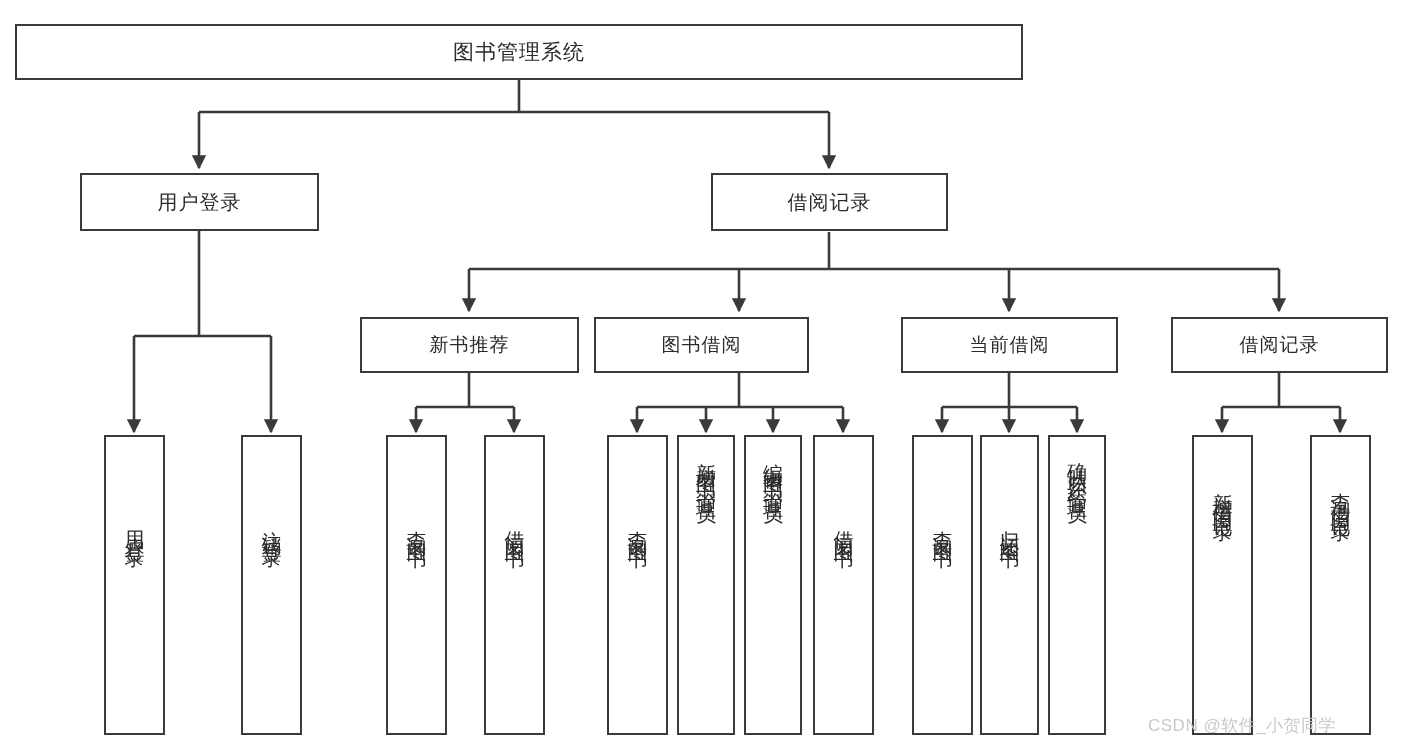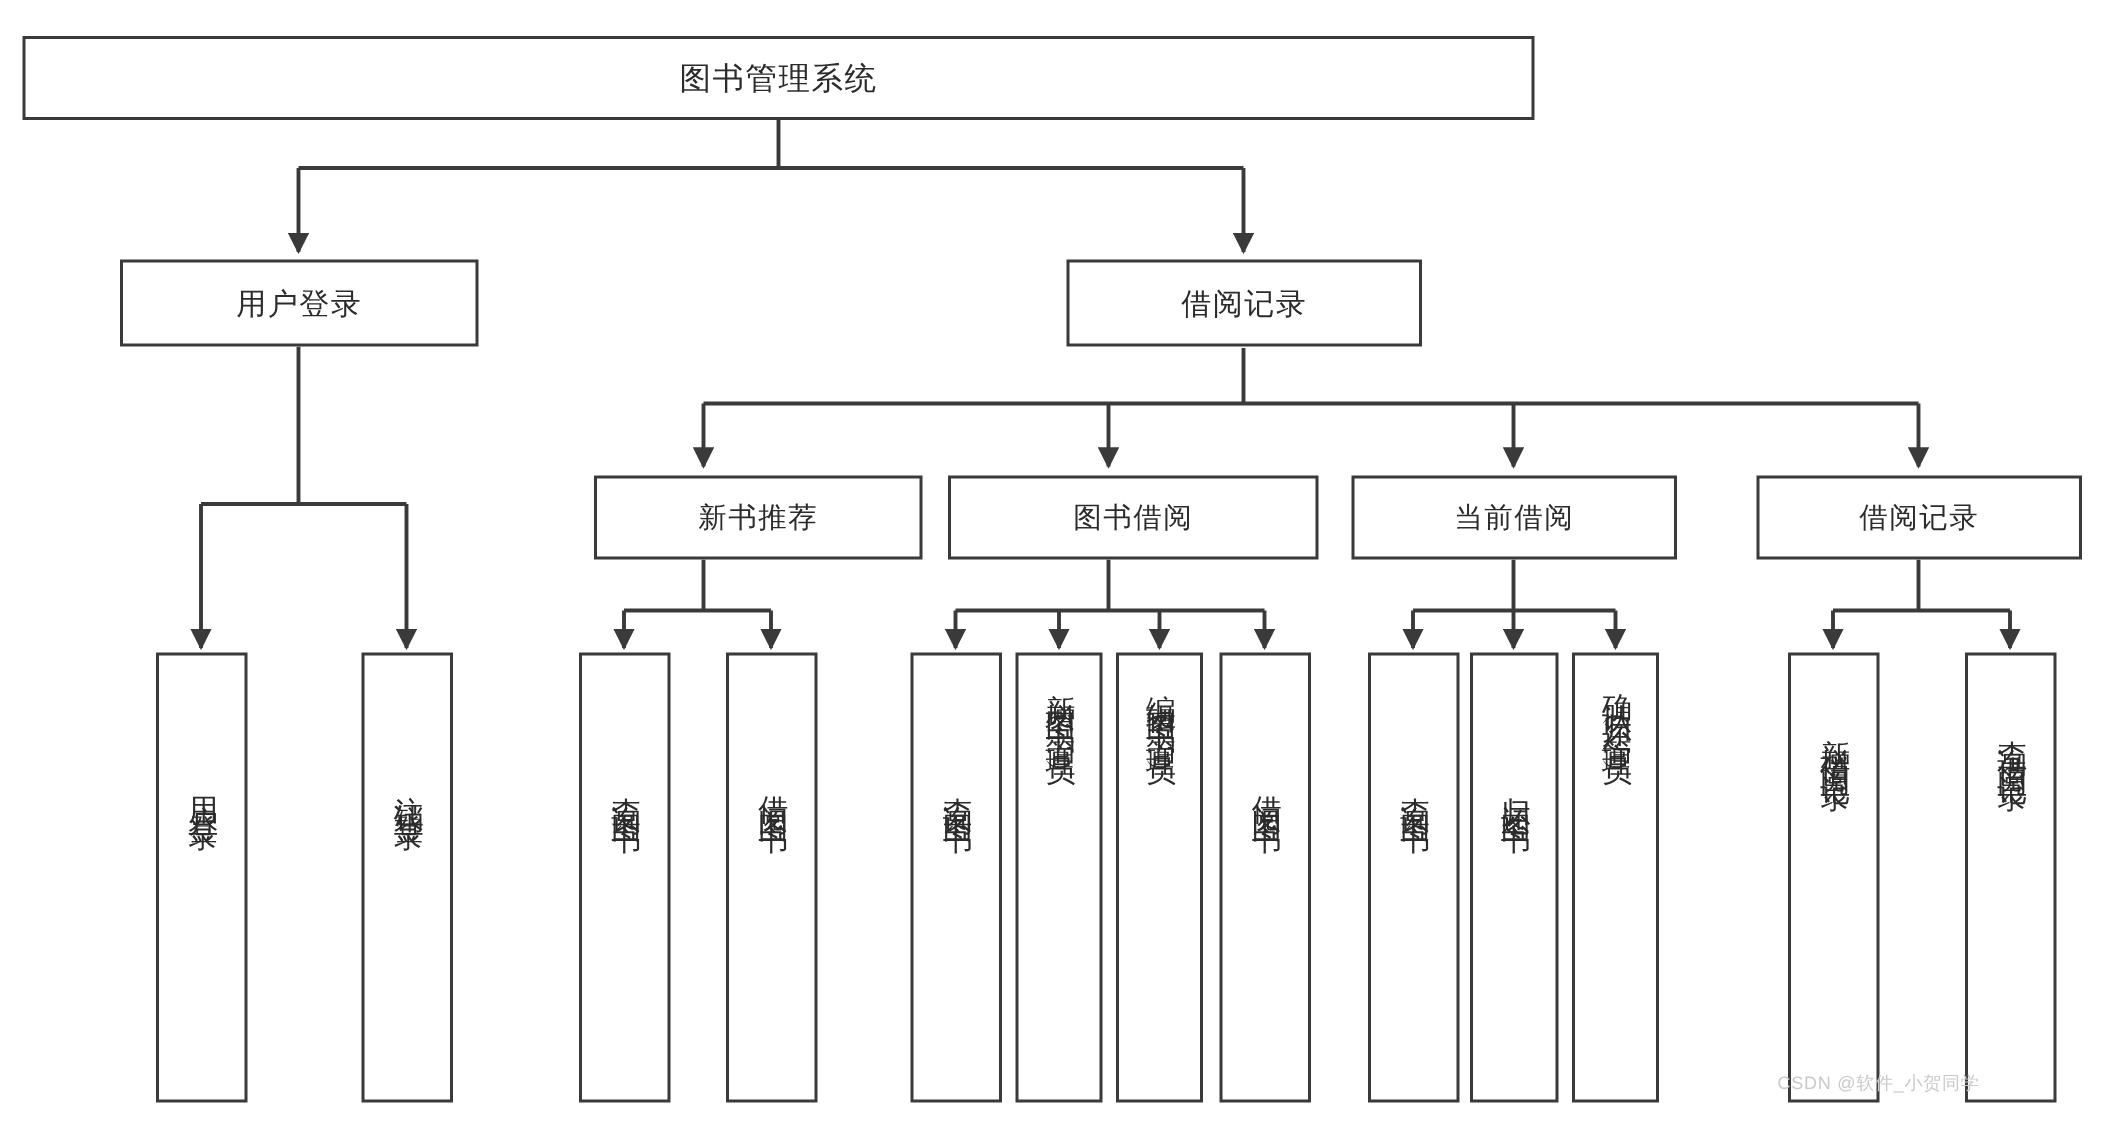--- a/index.html
+++ b/index.html
@@ -56,23 +56,23 @@
   }
   .node.leaf .vtext {
     writing-mode: vertical-rl;
     text-orientation: upright;
     letter-spacing: 6px;
     line-height: 1.05;
     white-space: nowrap;
   }
   .watermark {
     position: absolute;
-    left: 1185px;
+    left: 1148px;
     top: 714px;
-    font-size: 12px;
+    font-size: 17px;
     color: #c9c9c9;
     white-space: nowrap;
     letter-spacing: 0.5px;
   }
 </style>
 </head>
 <body>
 
 <div id="canvas">
 
@@ -130,24 +130,24 @@
     <span>图书管理系统</span>
   </div>
 
   <div class="node level-1" style="left:80px; top:173px; width:239px; height:58px;">
     <span>用户登录</span>
   </div>
   <div class="node level-1" style="left:711px; top:173px; width:237px; height:58px;">
     <span>借阅记录</span>
   </div>
 
-  <div class="node level-2" style="left:360px; top:317px; width:219px; height:56px;margin-left:36px;">
+  <div class="node level-2" style="left:360px; top:317px; width:219px; height:56px;">
     <span>新书推荐</span>
   </div>
-  <div class="node level-2" style="left:632px; top:317px; width:247px; height:56px;">
+  <div class="node level-2" style="left:594px; top:317px; width:215px; height:56px;">
     <span>图书借阅</span>
   </div>
   <div class="node level-2" style="left:901px; top:317px; width:217px; height:56px;">
     <span>当前借阅</span>
   </div>
   <div class="node level-2" style="left:1171px; top:317px; width:217px; height:56px;">
     <span>借阅记录</span>
   </div>
 
   <div class="node leaf" style="left:104px; top:435px; width:61px; height:300px; padding-top:78px;">

